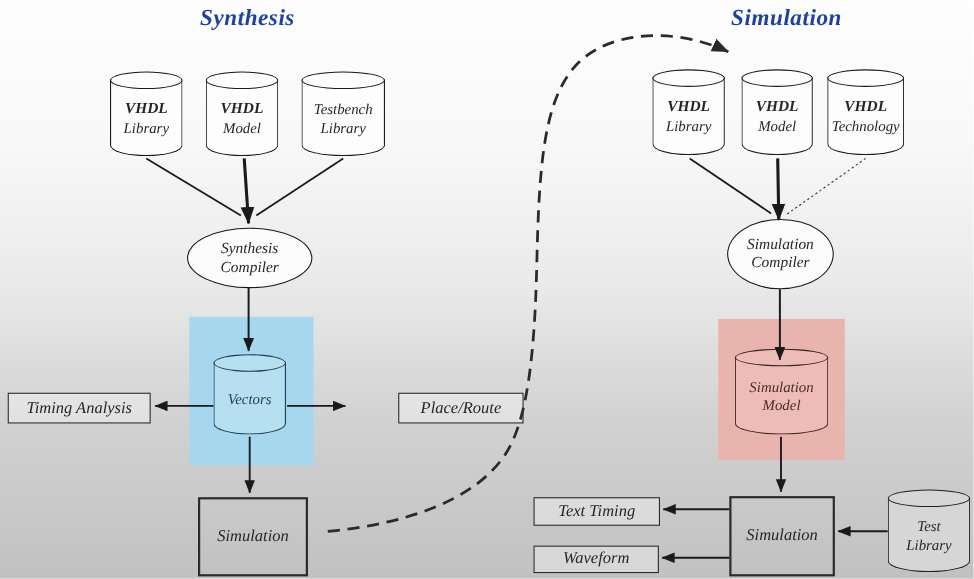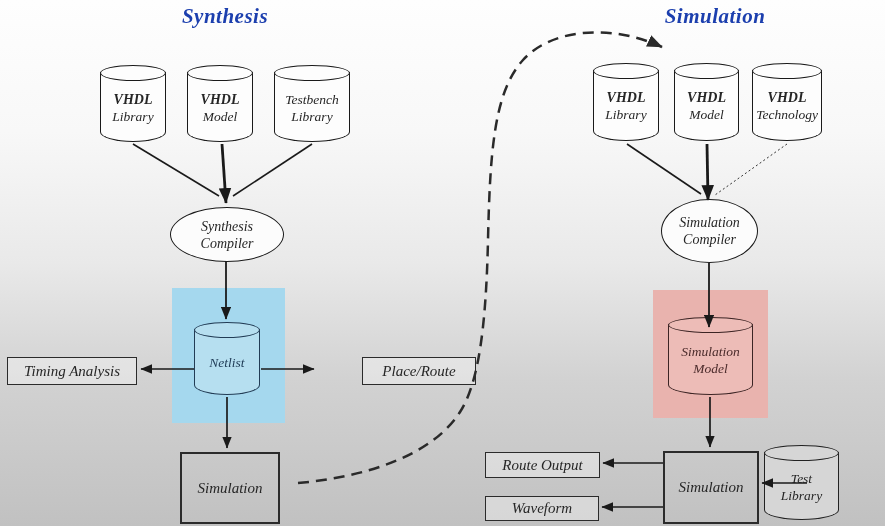--- a/index.html
+++ b/index.html
@@ -90,21 +90,21 @@
 
   <div class="enode" style="left:170px; top:207px; width:112px; height:53px;">
     <span>Synthesis</span>
     <span>Compiler</span>
   </div>
 
   <div class="cyl blue" style="left:194px; top:322px; width:66px; height:73px;">
     <div class="cbody"></div>
     <div class="ctop"></div>
     <div class="clabel">
-        <span>Netlist</span>
+        <span>Vectors</span>
       </div>
   </div>
 
   <div class="rnode" style="left:7px; top:357px; width:128px; height:26px;">
     <span>Timing Analysis</span>
   </div>
   <div class="rnode" style="left:318px; top:357px; width:112px; height:26px;margin-left:44px;">
     <span>Place/Route</span>
   </div>
   <div class="rnode plain" style="left:180px; top:452px; width:96px; height:68px;">
@@ -144,30 +144,30 @@
   <div class="cyl pink" style="left:668px; top:317px; width:85px; height:78px;">
     <div class="cbody"></div>
     <div class="ctop"></div>
     <div class="clabel">
         <span>Simulation</span>
         <span>Model</span>
       </div>
   </div>
 
   <div class="rnode" style="left:485px; top:452px; width:113px; height:24px;">
-    <span>Route Output</span>
+    <span>Text Timing</span>
   </div>
   <div class="rnode" style="left:485px; top:496px; width:112px; height:23px;text-align:center;">
     <span>Waveform</span>
   </div>
   <div class="rnode plain" style="left:663px; top:451px; width:92px; height:69px;">
     <span>Simulation</span>
   </div>
 
-  <div class="cyl gray" style="left:764px; top:445px; width:75px; height:75px;">
+  <div class="cyl gray" style="left:807px; top:445px; width:75px; height:75px;">
     <div class="cbody"></div>
     <div class="ctop"></div>
     <div class="clabel">
         <span>Test</span>
         <span>Library</span>
       </div>
   </div>
 
 
   <svg id="wires" width="885" height="526" viewBox="0 0 885 526">

